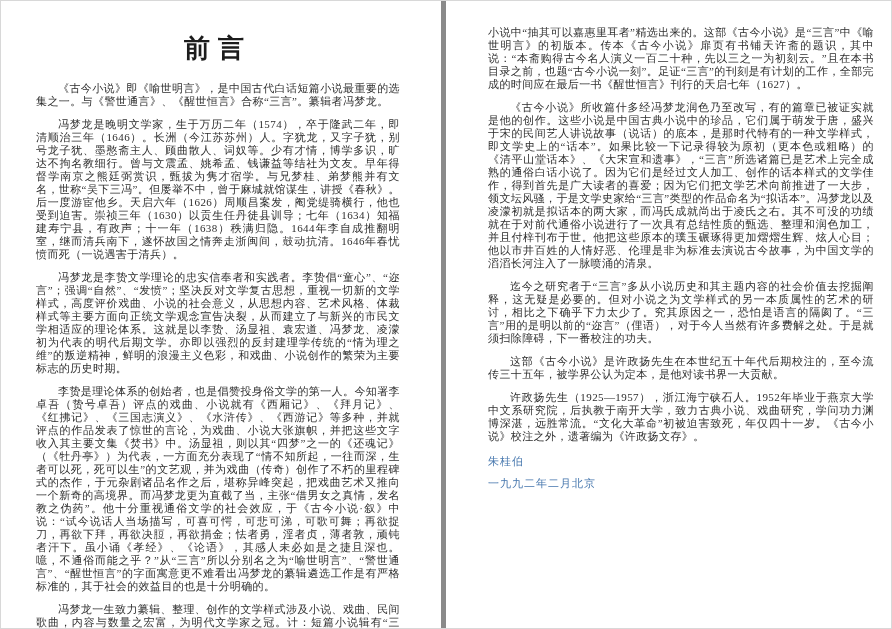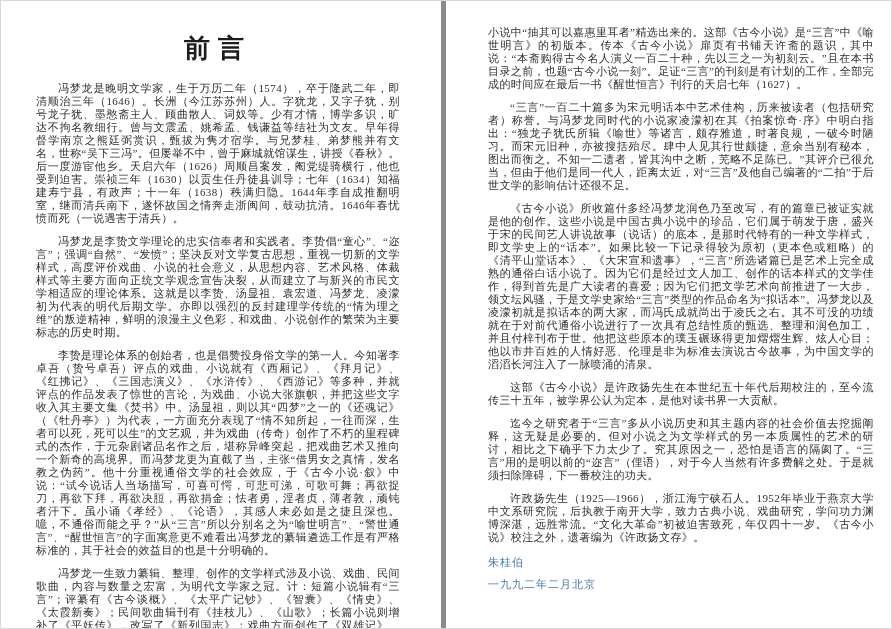--- a/index.html
+++ b/index.html
@@ -50,37 +50,37 @@
   }
   .sig .sig-name { padding-right: 16px; margin-bottom: 9px; letter-spacing: 1px; }
   .sig .sig-date { padding-right: 2px;  letter-spacing: 1px; }
 </style>
 </head>
 <body style="background: rgb(255, 255, 255);">
 
 <div class="page left" style="color: rgb(46, 46, 46);">
   <h1 class="book-title" style="color: rgb(28, 28, 28);">前言</h1>
   <div class="paras" id="left-paras">
+      <p>《古今小说》即《喻世明言》，是中国古代白话短篇小说最重要的选集之一。与《警世通言》、《醒世恒言》合称“三言”。纂辑者冯梦龙。</p>
       <p>冯梦龙是晚明文学家，生于万历二年（1574），卒于隆武二年，即清顺治三年（1646）。长洲（今江苏苏州）人。字犹龙，又字子犹，别号龙子犹、墨憨斋主人、顾曲散人、词奴等。少有才情，博学多识，旷达不拘名教细行。曾与文震孟、姚希孟、钱谦益等结社为文友。早年得督学南京之熊廷弼赏识，甄拔为隽才宿学。与兄梦桂、弟梦熊并有文名，世称“吴下三冯”。但屡举不中，曾于麻城就馆谋生，讲授《春秋》。后一度游宦他乡。天启六年（1626）周顺昌案发，阉党缇骑横行，他也受到迫害。崇祯三年（1630）以贡生任丹徒县训导；七年（1634）知福建寿宁县，有政声；十一年（1638）秩满归隐。1644年李自成推翻明室，继而清兵南下，遂怀故国之情奔走浙闽间，鼓动抗清。1646年春忧愤而死（一说遇害于清兵）。</p>
       <p>冯梦龙是李贽文学理论的忠实信奉者和实践者。李贽倡“童心”、“迩言”；强调“自然”、“发愤”；坚决反对文学复古思想，重视一切新的文学样式，高度评价戏曲、小说的社会意义，从思想内容、艺术风格、体裁样式等主要方面向正统文学观念宣告决裂，从而建立了与新兴的市民文学相适应的理论体系。这就是以李贽、汤显祖、袁宏道、冯梦龙、凌濛初为代表的明代后期文学。亦即以强烈的反封建理学传统的“情为理之维”的叛逆精神，鲜明的浪漫主义色彩，和戏曲、小说创作的繁荣为主要标志的历史时期。</p>
       <p>李贽是理论体系的创始者，也是倡赞投身俗文学的第一人。今知署李卓吾（贽号卓吾）评点的戏曲、小说就有《西厢记》、《拜月记》、《红拂记》、《三国志演义》、《水浒传》、《西游记》等多种，并就评点的作品发表了惊世的言论，为戏曲、小说大张旗帜，并把这些文字收入其主要文集《焚书》中。汤显祖，则以其“四梦”之一的《还魂记》（《牡丹亭》）为代表，一方面充分表现了“情不知所起，一往而深，生者可以死，死可以生”的文艺观，并为戏曲（传奇）创作了不朽的里程碑式的杰作，于元杂剧诸品名作之后，堪称异峰突起，把戏曲艺术又推向一个新奇的高境界。而冯梦龙更为直截了当，主张“借男女之真情，发名教之伪药”。他十分重视通俗文学的社会效应，于《古今小说·叙》中说：“试今说话人当场描写，可喜可愕，可悲可涕，可歌可舞；再欲捉刀，再欲下拜，再欲决脰，再欲捐金；怯者勇，淫者贞，薄者敦，顽钝者汗下。虽小诵《孝经》、《论语》，其感人未必如是之捷且深也。噫，不通俗而能之乎？”从“三言”所以分别名之为“喻世明言”、“警世通言”、“醒世恒言”的字面寓意更不难看出冯梦龙的纂辑遴选工作是有严格标准的，其于社会的效益目的也是十分明确的。</p>
       <p>冯梦龙一生致力纂辑、整理、创作的文学样式涉及小说、戏曲、民间歌曲，内容与数量之宏富，为明代文学家之冠。计：短篇小说辑有“三言”；评纂有《古今谈概》、《太平广记钞》、《智囊》、《情史》、《太霞新奏》；民间歌曲辑刊有《挂枝儿》、《山歌》；长篇小说则增补了《平妖传》，改写了《新列国志》；戏曲方面创作了《双雄记》、《万事足》两部传奇，还更定他人传奇数十种，其可考的十七种中著名的就有汤显祖的《还魂记》、《邯郸梦》及李玉的“一、人、永、占”等。此外，他还整理过曲谱，鉴定过志传，并写有散曲集《宛转歌》、诗集《七乐斋稿》。可惜后两种均已佚散，今仅见少量残存于它书中的作品。</p>
     </div>
 </div>
 
 <div class="divider" style="background: rgb(138, 138, 138);"></div>
 
 <div class="page right" style="color: rgb(46, 46, 46);">
   <div class="paras" id="right-paras">
       <p class="no-indent">小说中“抽其可以嘉惠里耳者”精选出来的。这部《古今小说》是“三言”中《喻世明言》的初版本。传本《古今小说》扉页有书铺天许斋的题识，其中说：“本斋购得古今名人演义一百二十种，先以三之一为初刻云。”且在本书目录之前，也题“古今小说一刻”。足证“三言”的刊刻是有计划的工作，全部完成的时间应在最后一书《醒世恒言》刊行的天启七年（1627）。</p>
-      <p>“三言”一百二十篇多为宋元明话本中艺术佳构，历来被读者（包括研究者）称誉。与冯梦龙同时代的小说家凌濛初在其《拍案惊奇·序》中明白指出：“独龙子犹氏所辑《喻世》等诸言，颇存雅道，时著良规，一破今时陋习。而宋元旧种，亦被搜括殆尽。肆中人见其行世颇捷，意余当别有秘本，图出而衡之。不知一二遗者，皆其沟中之断，芜略不足陈已。”其评介已很允当，但由于他们是同一代人，距离太近，对“三言”及他自己编著的“二拍”于后世文学的影响估计还很不足。</p>
       <p>《古今小说》所收篇什多经冯梦龙润色乃至改写，有的篇章已被证实就是他的创作。这些小说是中国古典小说中的珍品，它们属于萌发于唐，盛兴于宋的民间艺人讲说故事（说话）的底本，是那时代特有的一种文学样式，即文学史上的“话本”。如果比较一下记录得较为原初（更本色或粗略）的《清平山堂话本》、《大宋宣和遗事》，“三言”所选诸篇已是艺术上完全成熟的通俗白话小说了。因为它们是经过文人加工、创作的话本样式的文学佳作，得到首先是广大读者的喜爱；因为它们把文学艺术向前推进了一大步，领文坛风骚，于是文学史家给“三言”类型的作品命名为“拟话本”。冯梦龙以及凌濛初就是拟话本的两大家，而冯氏成就尚出于凌氏之右。其不可没的功绩就在于对前代通俗小说进行了一次具有总结性质的甄选、整理和润色加工，并且付梓刊布于世。他把这些原本的璞玉碾琢得更加熠熠生辉、炫人心目；他以市井百姓的人情好恶、伦理是非为标准去演说古今故事，为中国文学的滔滔长河注入了一脉喷涌的清泉。</p>
+      <p>迄今之研究者于“三言”多从小说历史和其主题内容的社会价值去挖掘阐释，这无疑是必要的。但对小说之为文学样式的另一本质属性的艺术的研讨，相比之下确乎下力太少了。究其原因之一，恐怕是语言的隔阂了。“三言”用的是明以前的“迩言”（俚语），对于今人当然有许多费解之处。于是就须扫除障碍，下一番校注的功夫。</p>
       <p>这部《古今小说》是许政扬先生在本世纪五十年代后期校注的，至今流传三十五年，被学界公认为定本，是他对读书界一大贡献。</p>
-      <p>迄今之研究者于“三言”多从小说历史和其主题内容的社会价值去挖掘阐释，这无疑是必要的。但对小说之为文学样式的另一本质属性的艺术的研讨，相比之下确乎下力太少了。究其原因之一，恐怕是语言的隔阂了。“三言”用的是明以前的“迩言”（俚语），对于今人当然有许多费解之处。于是就须扫除障碍，下一番校注的功夫。</p>
-      <p>许政扬先生（1925—1966），浙江海宁硖石人。1952年毕业于燕京大学中文系研究院，后执教于南开大学，致力古典小说、戏曲研究，学问功力渊博深湛，远胜常流。“文化大革命”初被迫害致死，年仅四十一岁。《古今小说》校注之外，遗著编为《许政扬文存》。</p>
+      <p>许政扬先生（1925—1957），浙江海宁硖石人。1952年毕业于燕京大学中文系研究院，后执教于南开大学，致力古典小说、戏曲研究，学问功力渊博深湛，远胜常流。“文化大革命”初被迫害致死，年仅四十一岁。《古今小说》校注之外，遗著编为《许政扬文存》。</p>
     </div>
   <div class="sig" style="color: rgb(69, 118, 173);">
     <div class="sig-name">朱桂伯</div>
     <div class="sig-date">一九九二年二月北京</div>
   </div>
 </div>
 
 <div class="frame"></div>
 
 </body></html>

